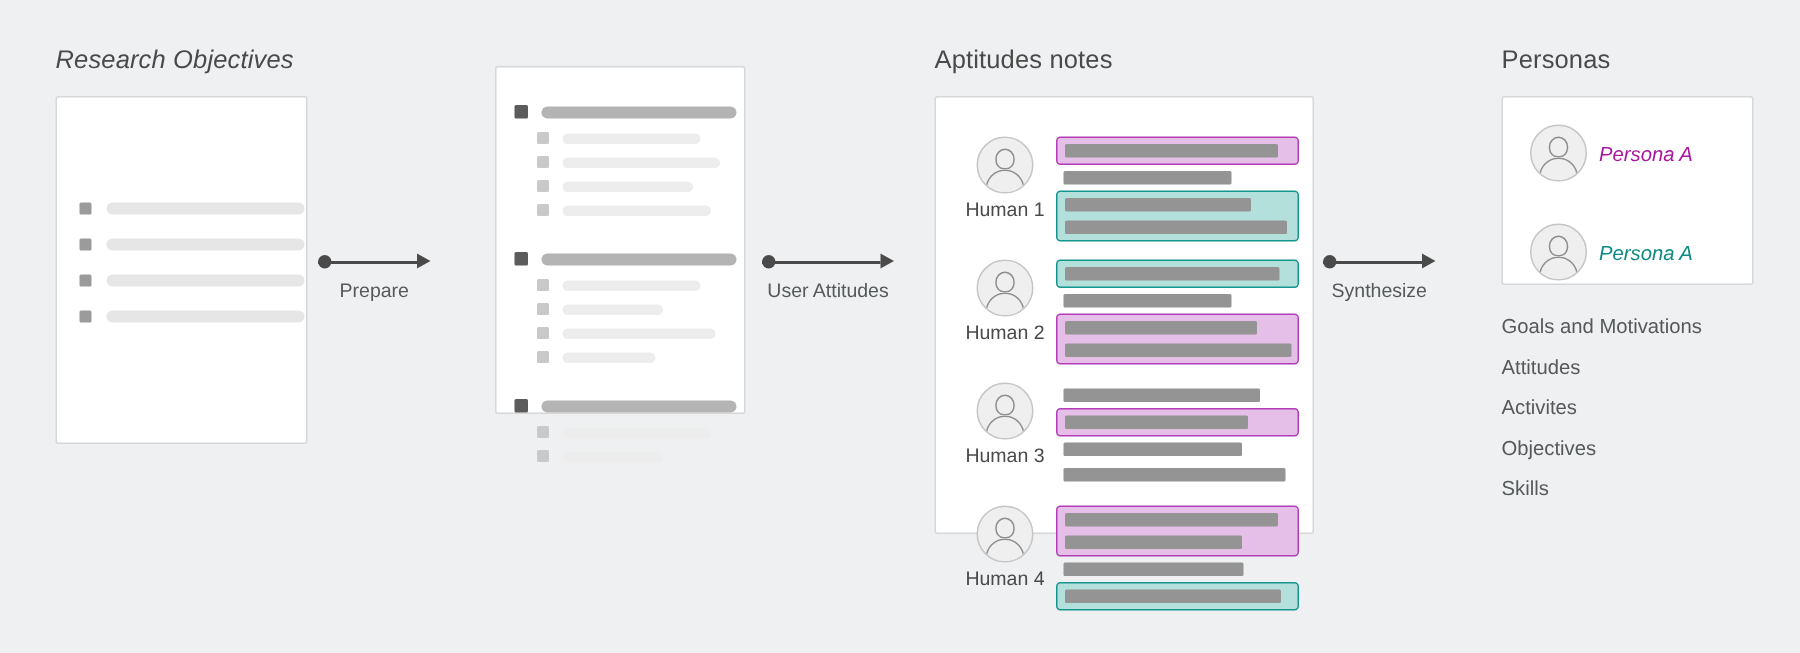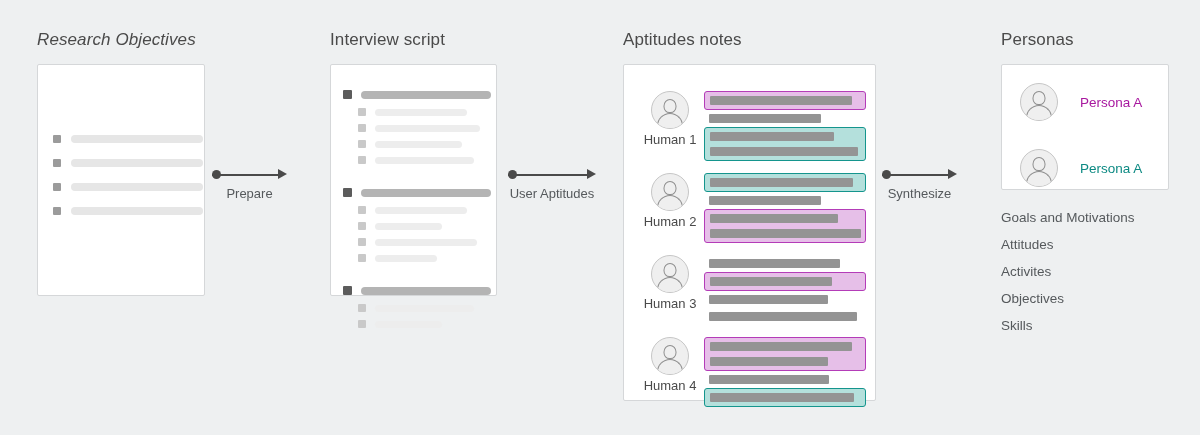--- a/index.html
+++ b/index.html
@@ -34,21 +34,21 @@
   #stage-script .card { width: 167px; height: 232px; margin-top: 14px; position: relative; }
   .scr-head { position: absolute; left: 12px; display: flex; align-items: center; gap: 9px; }
   .scr-head-bullet { width: 9px; height: 9px; background: #5c5c5c; border-radius: 1px; flex: none; }
   .scr-head-bar { height: 8px; background: #b4b4b4; border-radius: 4px; }
   .scr-sub { position: absolute; left: 27px; display: flex; align-items: center; gap: 9px; }
   .scr-sub-bullet { width: 8px; height: 8px; background: #c9c9c9; border-radius: 1px; flex: none; }
   .scr-sub-bar { height: 7px; background: #ededed; border-radius: 4px; }
 
   
   #stage-notes { left: 623px; top: 30px; }
-  #stage-notes .card { width: 253px; height: 337px; margin-top: 14px; position: relative; }
+  #stage-notes .card { width: 253px; height: 292px; margin-top: 14px; position: relative; }
   .human { position: absolute; left: 0; width: 253px; }
   .avatar-wrap { position: absolute; left: 17px; top: 0; width: 58px; text-align: center; }
   .avatar {
     width: 38px; height: 38px; border-radius: 50%;
     background: #efefef; border: 1px solid #c6c6c6;
     margin: 0 auto; position: relative; overflow: hidden;
   }
   .avatar .head {
     position: absolute; left: 50%; top: 7px; transform: translateX(-50%);
     width: 13px; height: 14px; border-radius: 50% 50% 45% 45%;
@@ -68,21 +68,21 @@
     border-radius: 3px; padding: 4px 5px;
     display: flex; flex-direction: column; gap: 6px;
   }
   .hl-purple { background: #e6bfe8; border: 1.6px solid #b43cb8; }
   .hl-teal   { background: #b4e0dc; border: 1.6px solid #14958d; }
   .plain { padding: 0 5px; }
 
   
   #stage-personas { left: 1001px; top: 30px; }
   #stage-personas .card { width: 168px; height: 126px; margin-top: 14px; position: relative; }
-  .persona-row { position: absolute; left: 18px; display: flex; align-items: center; gap: 22px; }
+  .persona-row { position: absolute; left: 18px; display: flex; align-items: center; gap: 8px; font-style: italic; }
   .persona-label { font-size: 13.5px; font-weight: 400; white-space: nowrap; }
   .persona-attrs { margin-top: 20px; display: flex; flex-direction: column; gap: 12px; }
   .persona-attr { font-size: 13.5px; color: #55595c; white-space: nowrap; }
 
   
   .connector { position: absolute; }
   .conn-line {
     position: absolute; left: 0; top: 8px; height: 1.8px; background: #4a4a4a;
   }
   .conn-dot {
@@ -129,21 +129,20 @@
   </div>
 
   <div class="connector" id="conn-0" style="left: 212px; top: 166px; width: 75px;">
     <div class="conn-dot"></div>
     <div class="conn-line" style="width: 66px;"></div>
     <div class="conn-head" style="left: 66px;"></div>
     <div class="conn-label">Prepare</div>
   </div>
 
   <div class="stage" id="stage-script">
-    <div class="stage-title">Interview script</div>
     <div class="card" id="script-card">
         <div class="scr-head" style="top: 25px;">
           <div class="scr-head-bullet"></div>
           <div class="scr-head-bar" style="width: 130px;"></div>
         </div>
         <div class="scr-sub" style="top: 43px;">
           <div class="scr-sub-bullet"></div>
           <div class="scr-sub-bar" style="width: 92px;"></div>
         </div>
         <div class="scr-sub" style="top: 59px;">
@@ -190,21 +189,21 @@
           <div class="scr-sub-bullet"></div>
           <div class="scr-sub-bar" style="width: 67px;"></div>
         </div>
       </div>
   </div>
 
   <div class="connector" id="conn-1" style="left: 508px; top: 166px; width: 88px;">
     <div class="conn-dot"></div>
     <div class="conn-line" style="width: 79px;"></div>
     <div class="conn-head" style="left: 79px;"></div>
-    <div class="conn-label">User Aptitudes</div>
+    <div class="conn-label">User Attitudes</div>
   </div>
 
   <div class="stage" id="stage-notes">
     <div class="stage-title">Aptitudes notes</div>
     <div class="card" id="notes-card">
         <div class="human" style="top: 26px;">
           <div class="avatar-wrap">
             <div class="avatar">
               <div class="head"></div>
               <div class="body"></div>

